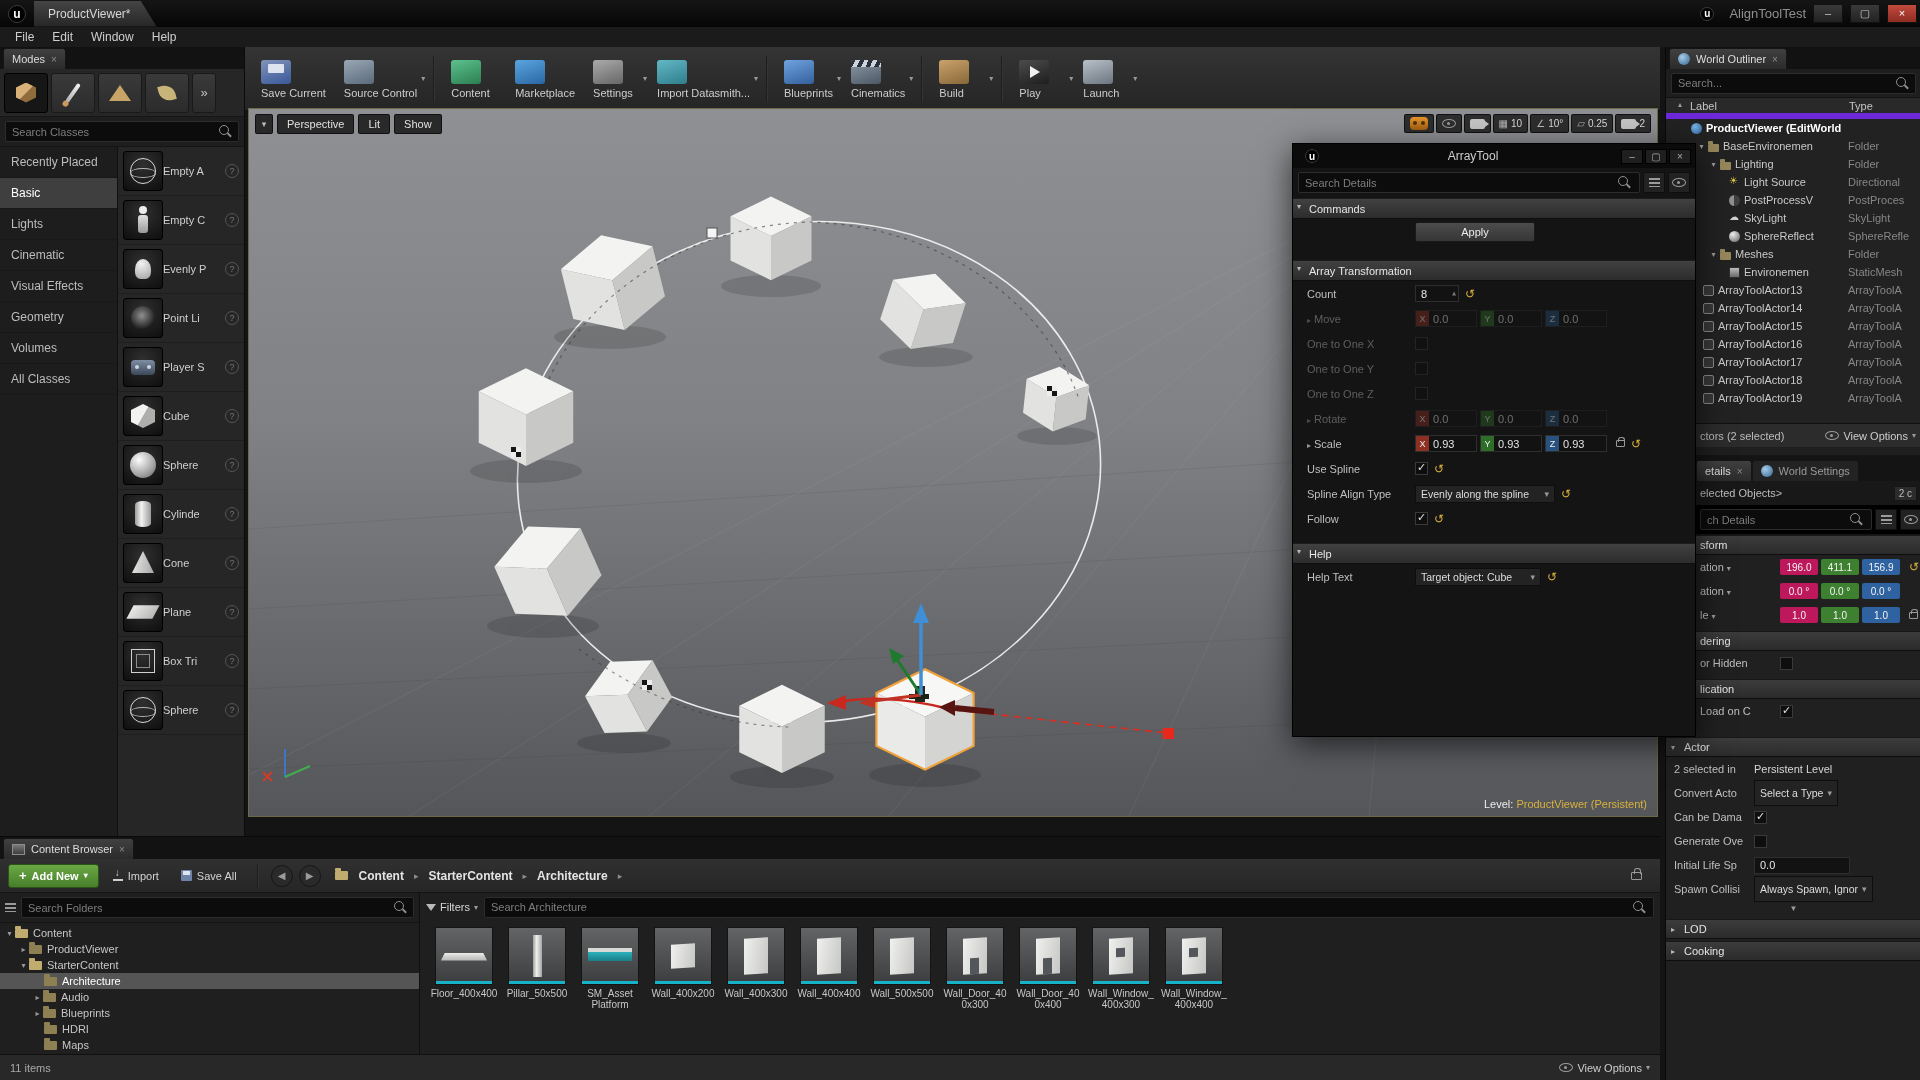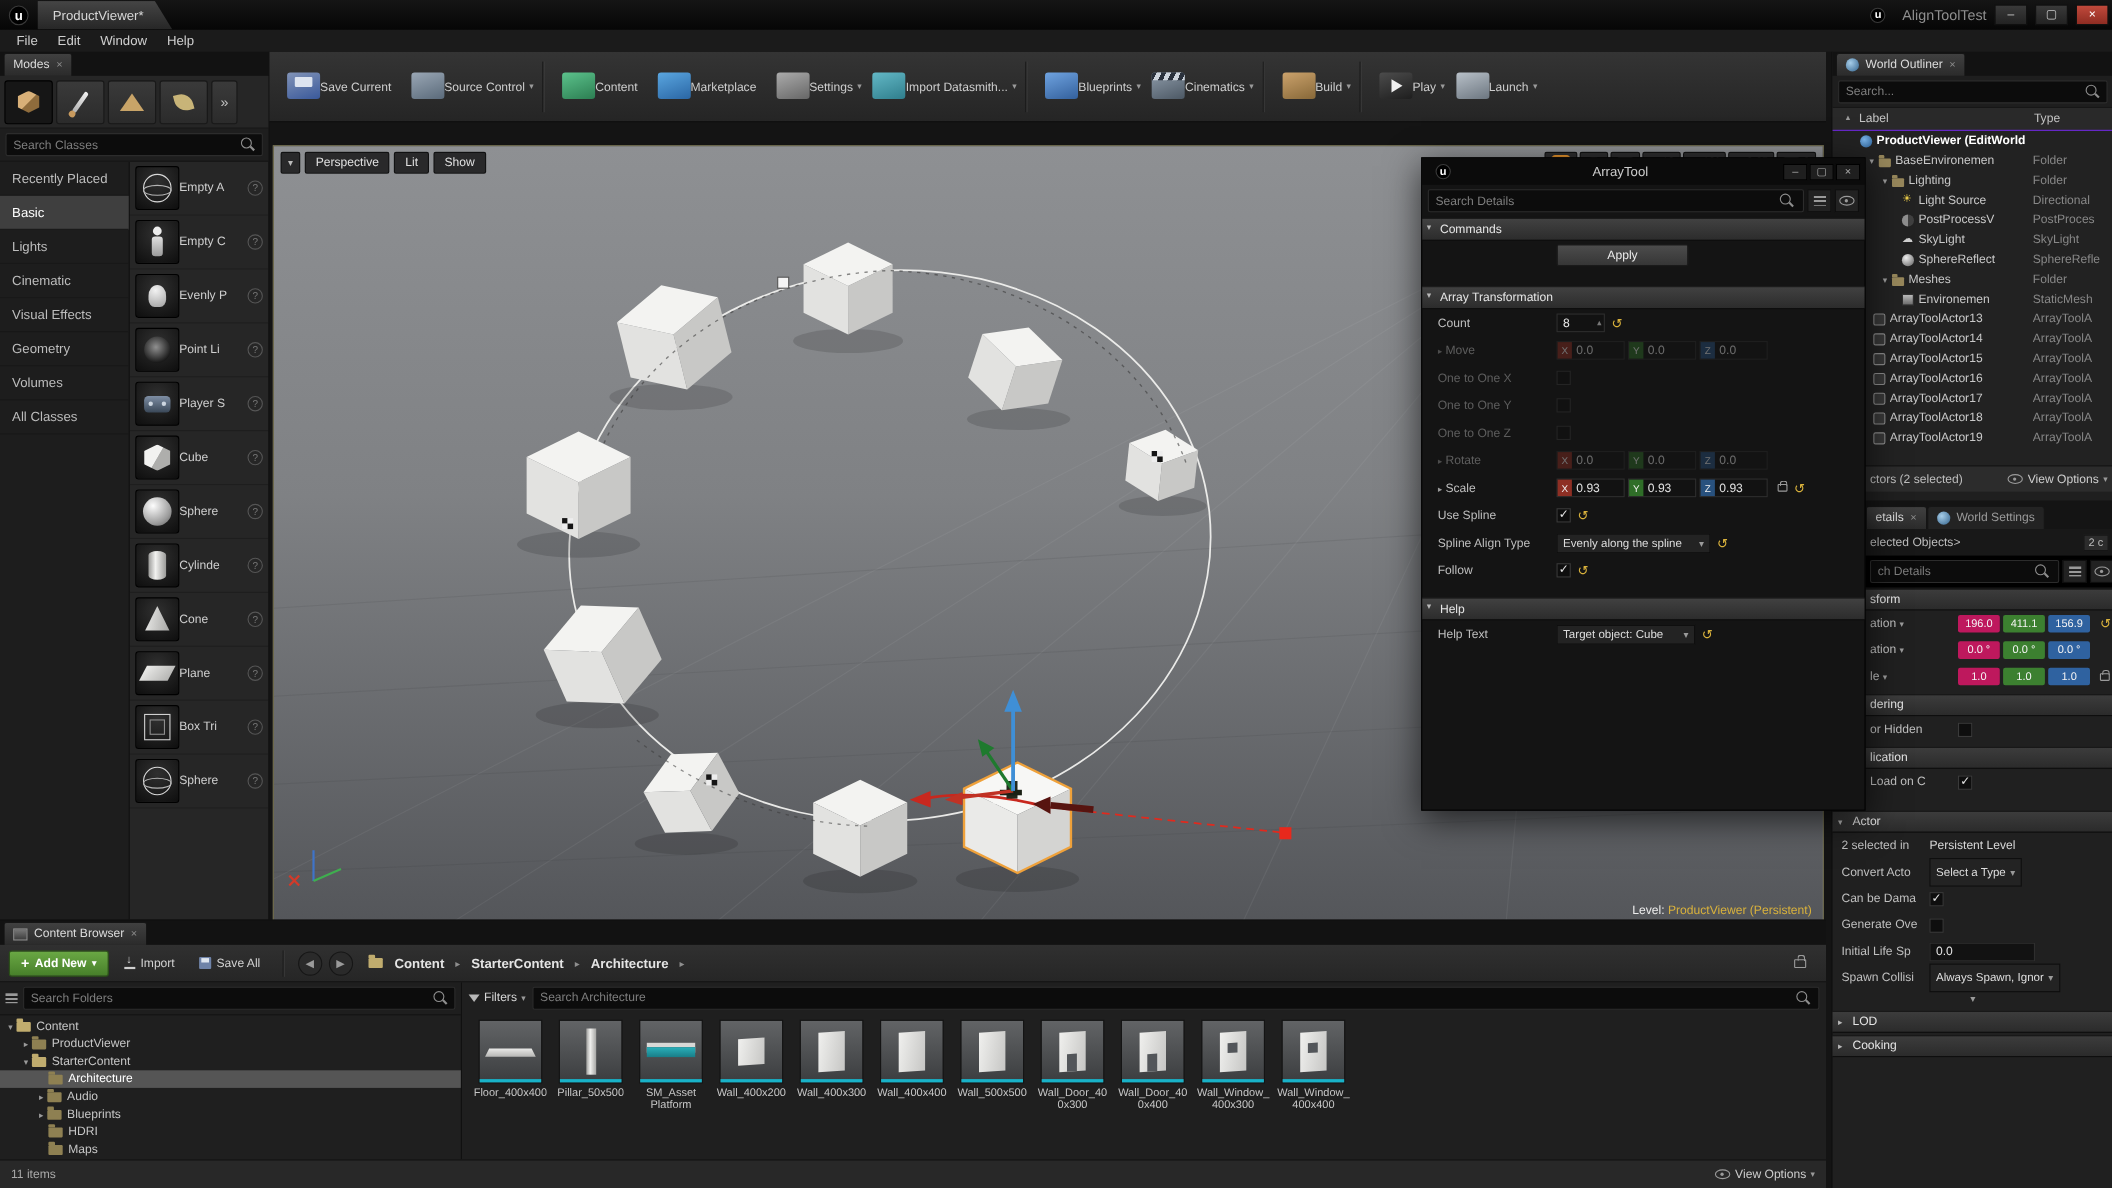--- a/index.html
+++ b/index.html
@@ -66,42 +66,42 @@
 .s-pstart::after{content:"";position:absolute;right:4px;top:5px;width:4px;height:4px;border-radius:50%;background:#cdd6e0}
 .s-cube{width:24px;height:24px;background:linear-gradient(120deg,#f2f2f0 49%,#aeaeac 51%);clip-path:polygon(50% 0,100% 25%,100% 75%,50% 100%,0 75%,0 25%)}
 .s-cyl{width:16px;height:26px;background:linear-gradient(90deg,#9a9a98,#f2f2f0 40%,#9a9a98);border-radius:50%/14%}
 .s-cone{width:24px;height:24px;background:linear-gradient(100deg,#f0f0ee,#a2a2a0);clip-path:polygon(50% 0,96% 92%,4% 92%)}
 .s-plane{width:26px;height:18px;background:linear-gradient(110deg,#ececea,#b4b4b2);transform:skewX(-28deg) scaleY(.75)}
 .s-boxt{width:24px;height:24px;border:1.5px solid #d0d0d0;position:relative}
 .s-boxt::before{content:"";position:absolute;inset:4px;border:1px solid #8e8e8e}
 
 
 #toolbar{position:absolute;left:245px;top:47px;width:1415px;height:64px;background:linear-gradient(#343434,#252525);border-bottom:1px solid #101010;display:flex;align-items:center;padding:0 8px;gap:2px}
-.tbtn{display:flex;flex-direction:row;align-items:center;justify-content:center;min-width:62px;height:58px;padding:2px 8px 0;position:relative;color:#cdcdcd;font-size:11px;border-radius:3px}
+.tbtn{display:flex;flex-direction:column;align-items:flex-start;justify-content:center;min-width:62px;height:58px;padding:2px 8px 0;position:relative;color:#cdcdcd;font-size:11px;border-radius:3px}
 .tbi{width:30px;height:24px;border-radius:3px;margin-bottom:3px;position:relative}
 .ddc{position:absolute;right:0px;top:24px;font-size:8px;color:#9a9a9a}
 .ddc::before{content:"▾"}
 .tsep{width:2px;height:46px;margin:0 6px;background:linear-gradient(90deg,#121212,#404040);flex:none}
 .tbi-save{background:linear-gradient(160deg,#8294b8,#39589a)}
 .tbi-save::after{content:"";position:absolute;left:7px;top:4px;width:16px;height:9px;background:#dde4f0;border-radius:1px}
 .tbi-sc{background:linear-gradient(160deg,#9aa7b5,#5a6a7a)}
 .tbi-content{background:linear-gradient(160deg,#5cc28c,#2c7e52)}
 .tbi-market{background:linear-gradient(160deg,#5aa6e0,#2a66a4)}
 .tbi-settings{background:linear-gradient(160deg,#ababab,#666)}
 .tbi-datasmith{background:linear-gradient(160deg,#63b8c6,#2f7e8c)}
 .tbi-bp{background:linear-gradient(160deg,#6fa3e0,#33609c)}
 .tbi-cine{background:linear-gradient(160deg,#8d9aa8,#4c5864)}
 .tbi-cine::before{content:"";position:absolute;left:0;top:0;right:0;height:7px;background:repeating-linear-gradient(115deg,#2a313c 0 4px,#cdd4dc 4px 8px);border-radius:3px 3px 0 0}
 .tbi-build{background:linear-gradient(160deg,#cba26c,#876838)}
 .tbi-play{background:linear-gradient(160deg,#4c4c4c,#1e1e1e)}
 .tbi-play::after{content:"";position:absolute;left:11px;top:6px;border-left:10px solid #f0f0f0;border-top:6px solid transparent;border-bottom:6px solid transparent}
 .tbi-launch{background:linear-gradient(160deg,#b8c0c8,#6c7680)}
 
 
-#viewport{position:absolute;left:248px;top:132px;width:1410px;height:709px;border:1px solid #6e6a48;background:#6a6c6e}
+#viewport{position:absolute;left:248px;top:108px;width:1410px;height:709px;border:1px solid #6e6a48;background:#6a6c6e}
 .ctop{fill:#f3f3f1}.cleft{fill:#e2e2e0}.cright{fill:#c8c8c6}
 #vp-tl{position:absolute;left:6px;top:5px;display:flex;gap:4px;z-index:3}
 .vbtn{height:20px;padding:0 9px;background:rgba(24,24,24,.85);border:1px solid rgba(0,0,0,.6);border-radius:2px;color:#e0e0e0;font-size:11px;display:flex;align-items:center;gap:4px}
 .vbtn.sq{width:18px;padding:0;justify-content:center;color:#bbb;font-size:9px}
 .vbtn.sq::before{content:"▾"}
 #vp-tr{position:absolute;right:6px;top:5px;display:flex;gap:2px;z-index:3}
 .snapbtn{height:19px;min-width:20px;padding:0 5px;background:rgba(28,28,28,.85);border:1px solid rgba(0,0,0,.6);border-radius:2px;color:#d6d6d6;font-size:10px;display:flex;align-items:center;gap:3px}
 .snapbtn .gi{font-size:10px;color:#b8b8b8}
 .gi-grid::before{content:"▦"}.gi-ang::before{content:"∠"}.gi-sc::before{content:"▱"}
 .padicon{width:18px;height:13px;border-radius:4px;background:linear-gradient(#e8952c,#a35f12);position:relative}
@@ -141,21 +141,21 @@
 .applybtn{width:120px;height:20px;background:linear-gradient(#4c4c4c,#363636);border:1px solid #1a1a1a;border-radius:2px;color:#ececec;font-size:11px;display:flex;align-items:center;justify-content:center}
 .gap16{height:16px}.gap12{height:12px}
 .iconbtn{width:22px;height:21px;background:#222;border:1px solid #0e0e0e;display:flex;align-items:center;justify-content:center;margin-left:3px;flex:none}
 .listicon{width:11px;height:9px;background:repeating-linear-gradient(#9a9a9a 0 2px,transparent 2px 4px)}
 
 
 #rightpanel{position:absolute;left:1665px;top:47px;width:255px;height:1033px;background:#1f1f1f;border-left:1px solid #090909}
 #outliner{position:absolute;left:0;top:0;width:255px;height:400px;display:flex;flex-direction:column;background:#222}
 .globe{width:12px;height:12px;border-radius:50%;background:radial-gradient(circle at 35% 35%,#a6cde8,#32628c);flex:none}
 .osearchrow{height:28px;display:flex;align-items:center;padding:0 5px;position:relative;background:#1e1e1e}
-#ocols{height:22px;background:#292929;border-top:1px solid #121212;border-bottom:1px solid #6d28d9;display:flex;align-items:center;font-size:11px;color:#c4c4c4}
+#ocols{height:22px;background:#292929;border-top:1px solid #121212;border-bottom:6px solid #6d28d9;display:flex;align-items:center;font-size:11px;color:#c4c4c4}
 #ocols .c1{flex:1;padding-left:24px;position:relative}
 #ocols .c1::before{content:"▴";position:absolute;left:12px;font-size:8px;color:#9a9a9a}
 #ocols .c2{width:72px}
 #orows{flex:1;overflow:hidden}
 .orow{display:flex;align-items:center;height:18px;font-size:11px;padding-right:3px}
 .ar{width:11px;flex:none;font-size:8px;color:#9a9a9a;text-align:center}
 .ar-d::before{content:"▾"}.ar-r::before{content:"▸"}
 .oi{width:11px;height:11px;display:inline-block;flex:none;margin:0 4px 0 1px;position:relative}
 .oi-world{border-radius:50%;background:radial-gradient(circle at 35% 35%,#7ab4e8,#2a5e94)}
 .oi-folder{background:#97875b;height:8px;margin-top:3px;border-radius:1px}

